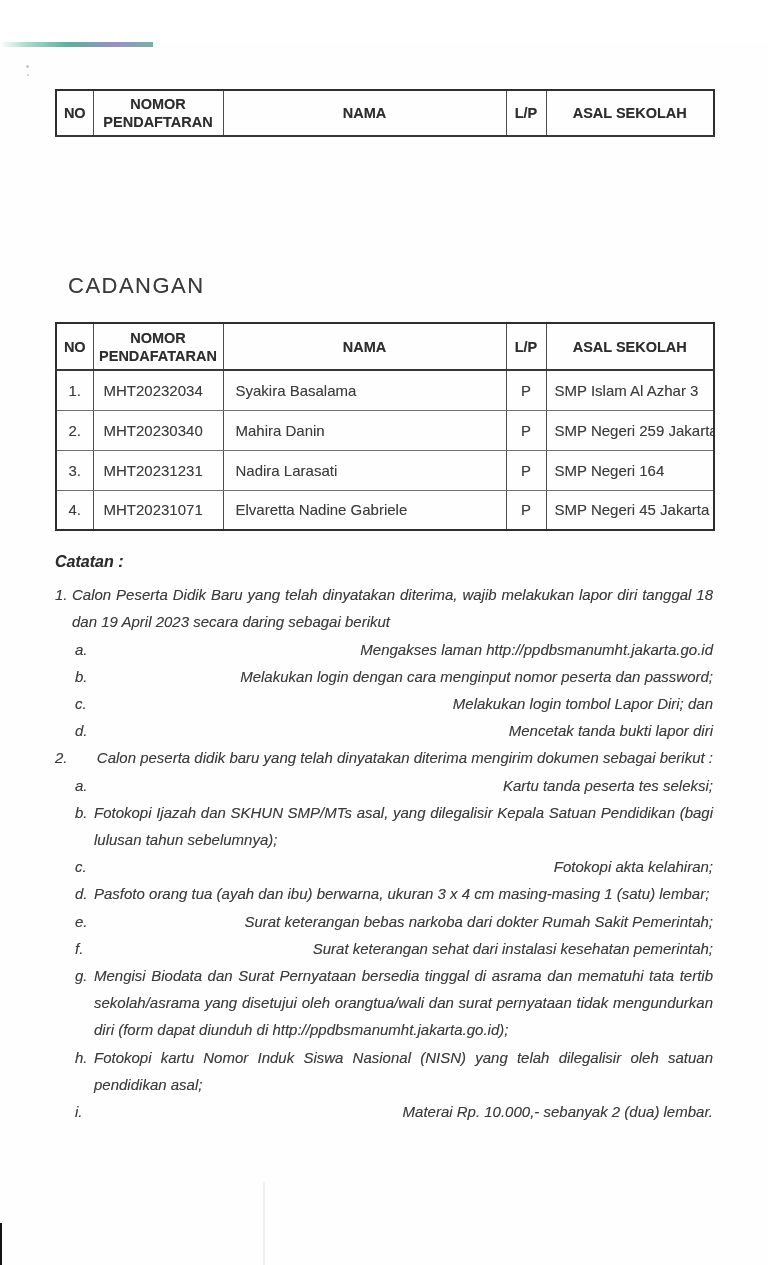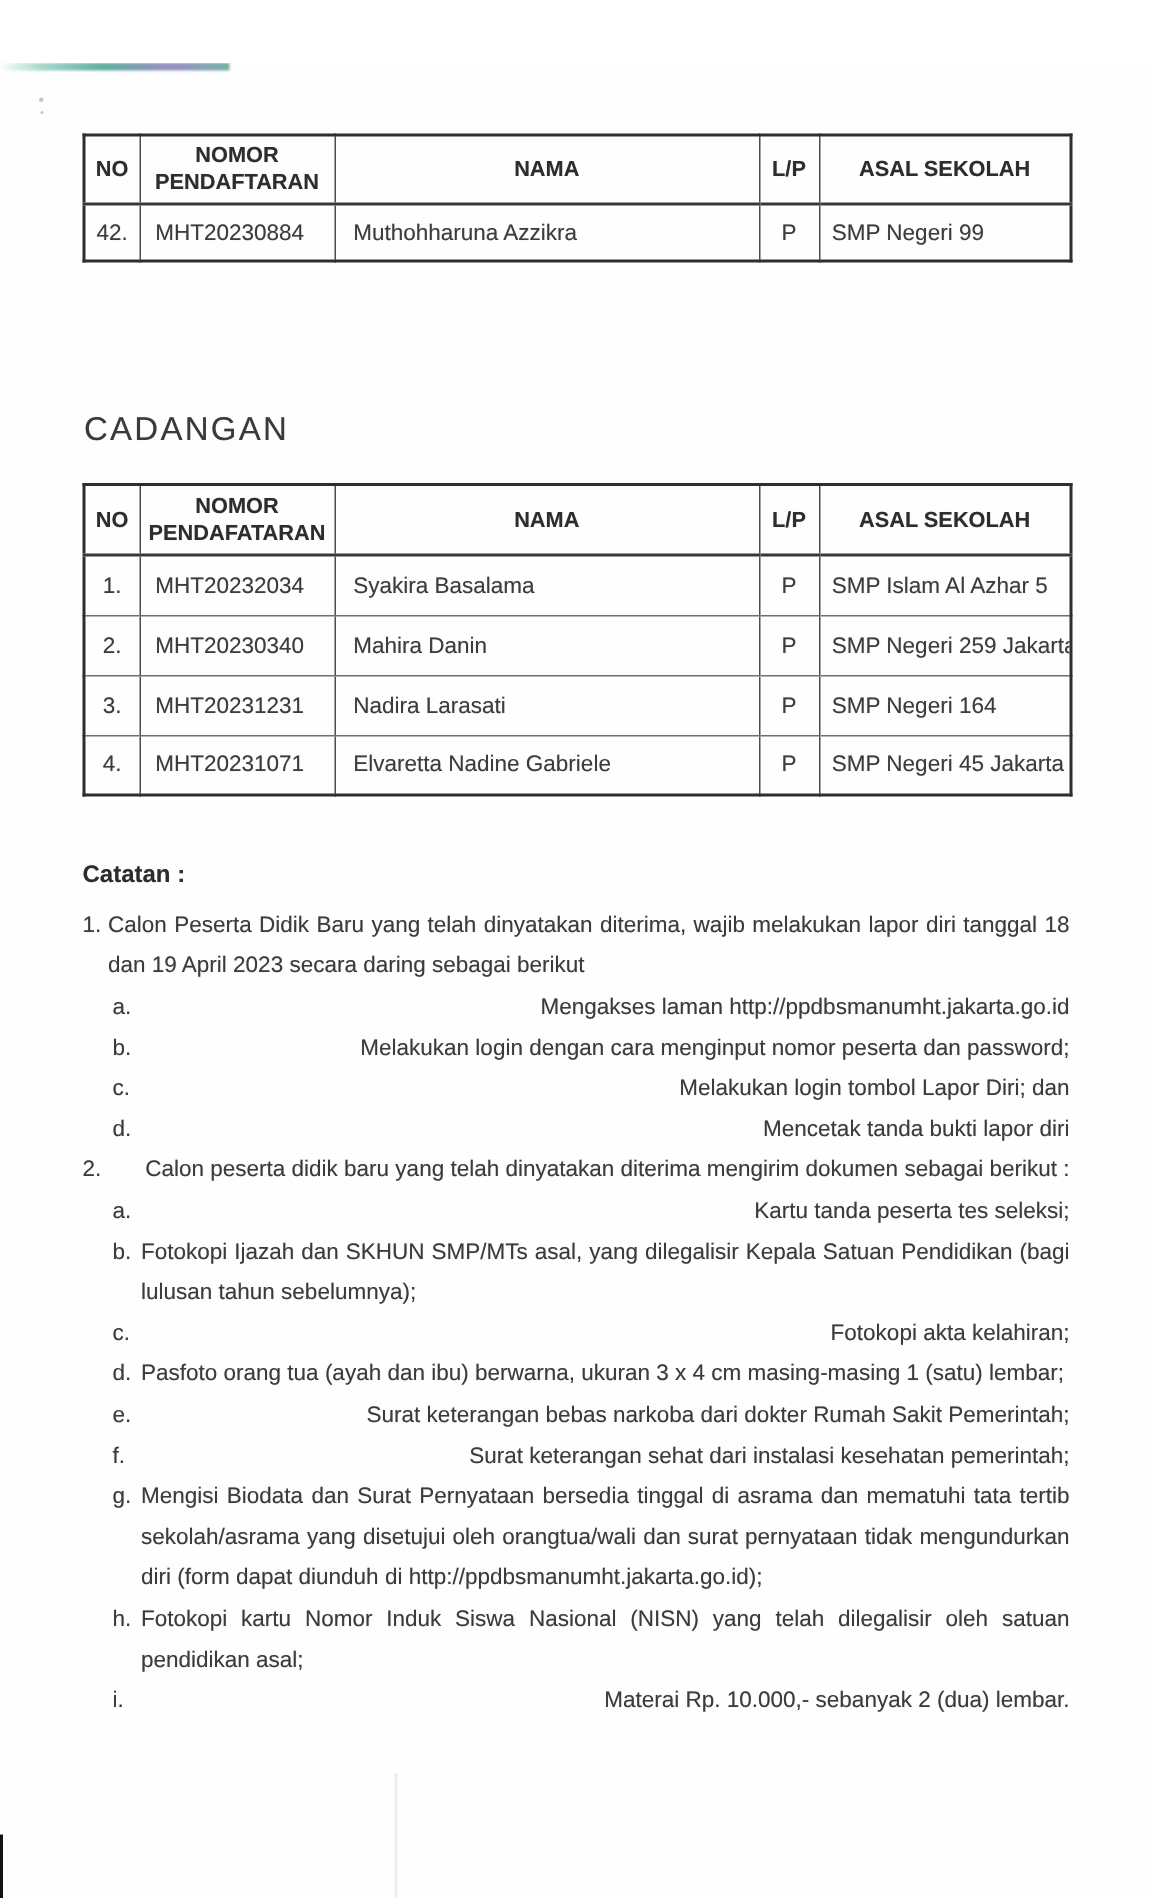--- a/index.html
+++ b/index.html
@@ -48,27 +48,27 @@
   table.t2 td { height:40px; }
   .doc-table td { border-bottom:1.2px solid #6f6f6f; vertical-align:middle; }
   .doc-table tr:last-child td { border-bottom:none; }
   td.c-no, td.c-lp { text-align:center; }
   td.c-nomor { padding-left:10px; }
   td.c-nama { padding-left:12px; }
   td.c-asal { padding-left:8px; }
 
   
   .cadangan-h {
-    position:absolute; left:56px; top:231px;
+    position:absolute; left:68px; top:231px;
     font-size:22px; font-weight:400; letter-spacing:1.5px; color:#3a3a3a;
   }
 
   
-  .notes { position:absolute; left:55px; top:528px; width:658px;
-    font-size:15px; line-height:27.2px; color:#3b3b3b; }
+  .notes { position:absolute; left:55px; top:506px; width:658px;
+    font-size:15px; line-height:27.2px; color:#3b3b3b;font-style:italic; }
   .notes-title { font-weight:bold; color:#2c2c2c; font-size:16px; margin-bottom:6px; }
   .ni { display:flex; }
   .ni .nm { flex:0 0 17px; }
   .ns { display:flex; margin-left:20px; }
   .ns .nm { flex:0 0 19px; }
   .nt { flex:1;text-align:right; }
   .just { text-align:justify; }
   .nf { margin-left:17px; text-align:justify; }
 </style>
 </head>
@@ -93,27 +93,20 @@
     <thead>
       <tr>
         <th>NO</th>
         <th>NOMOR PENDAFTARAN</th>
         <th>NAMA</th>
         <th>L/P</th>
         <th>ASAL SEKOLAH</th>
       </tr>
     </thead>
     <tbody>
-      <tr>
-        <td class="c-no">42.</td>
-        <td class="c-nomor">MHT20230884</td>
-        <td class="c-nama">Muthohharuna Azzikra</td>
-        <td class="c-lp">P</td>
-        <td class="c-asal">SMP Negeri 99</td>
-      </tr>
     </tbody>
   </table>
 
   <div class="cadangan-h">CADANGAN</div>
 
   <table class="doc-table t2">
     <colgroup>
       <col style="width:37px">
         <col style="width:130px">
         <col style="width:283px">
@@ -128,21 +121,21 @@
         <th>L/P</th>
         <th>ASAL SEKOLAH</th>
       </tr>
     </thead>
     <tbody>
       <tr>
         <td class="c-no">1.</td>
         <td class="c-nomor">MHT20232034</td>
         <td class="c-nama">Syakira Basalama</td>
         <td class="c-lp">P</td>
-        <td class="c-asal">SMP Islam Al Azhar 5</td>
+        <td class="c-asal">SMP Islam Al Azhar 3</td>
       </tr>
       <tr>
         <td class="c-no">2.</td>
         <td class="c-nomor">MHT20230340</td>
         <td class="c-nama">Mahira Danin</td>
         <td class="c-lp">P</td>
         <td class="c-asal">SMP Negeri 259 Jakarta</td>
       </tr>
       <tr>
         <td class="c-no">3.</td>

